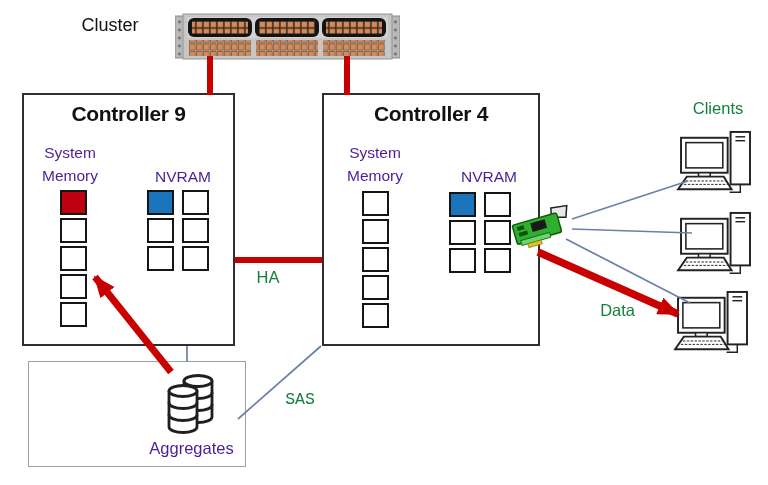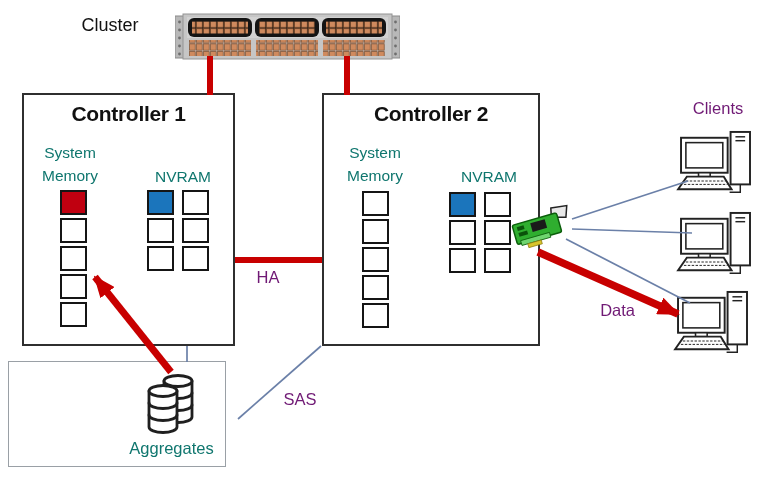--- a/index.html
+++ b/index.html
@@ -1,22 +1,22 @@
 <!DOCTYPE html>
 <html><head>
 <meta charset="utf-8">
 <style>
   html,body{margin:0;padding:0;background:#fff;font-family:"Liberation Sans",sans-serif;}
   .canvas{position:relative;width:768px;height:485px;background:#fff;overflow:hidden;}
   .box{position:absolute;background:#fff;border:2px solid #2f2f2f;box-sizing:border-box;z-index:2;}
   .box.light{border:1.5px solid #9aa0a6;}
   .ctrl-title{position:absolute;left:0;right:0;top:7px;text-align:center;font-size:21px;font-weight:bold;color:#111;letter-spacing:-0.3px;}
-  .lbl{position:absolute;color:#0f766e;font-size:15.5px;text-align:center;line-height:1.5;}
+  .lbl{position:absolute;color:#4c1d95;font-size:15.5px;text-align:center;line-height:1.5;}
   .lbl span{display:block;}
-  .link-label{position:absolute;font-size:16.5px;color:#701a75;z-index:6;text-align:center;}
+  .link-label{position:absolute;font-size:16.5px;color:#15803d;z-index:6;text-align:center;}
   .mem-col{position:absolute;display:flex;flex-direction:column;gap:3px;}
   .nvram-grid{position:absolute;display:grid;grid-template-columns:27px 27px;column-gap:8px;row-gap:3px;}
   .cell{width:27px;height:25px;background:#fff;border:2px solid #151515;box-sizing:border-box;}
   .cell.red{background:#c00010;}
   .cell.blue{background:#1b75bc;}
   .cell.empty{background:#fff;}
   .connectors{position:absolute;left:0;top:0;z-index:5;pointer-events:none;}
   .icon-layer{position:absolute;z-index:4;}
   .top-layer{position:absolute;z-index:7;}
 </style>
@@ -72,21 +72,21 @@
     <rect x="147" y="5" width="64" height="19" rx="6" fill="#141414"></rect>
     <rect x="17" y="8.5" width="56" height="12" fill="url(#ports)"></rect>
     <rect x="84" y="8.5" width="56" height="12" fill="url(#ports)"></rect>
     <rect x="151" y="8.5" width="56" height="12" fill="url(#ports)"></rect>
     <rect x="14" y="27" width="62" height="16" fill="url(#ports)"></rect>
     <rect x="81" y="27" width="62" height="16" fill="url(#ports)"></rect>
     <rect x="148" y="27" width="62" height="16" fill="url(#ports)"></rect>
   </svg>
 
   <div class="box" style="left:22px;top:93px;width:213px;height:253px;">
-    <div class="ctrl-title">Controller 1</div>
+    <div class="ctrl-title">Controller 9</div>
     <div class="lbl" style="left:0;top:46px;width:92px;">
       <span>System</span>
       <span>Memory</span>
     </div>
     <div class="lbl" style="left:114px;top:70px;width:90px;">NVRAM</div>
     <div class="mem-col" style="left:36px;top:95px;">
         <div class="cell red"></div>
         <div class="cell empty"></div>
         <div class="cell empty"></div>
         <div class="cell empty"></div>
@@ -96,21 +96,21 @@
         <div class="cell blue"></div>
         <div class="cell empty"></div>
         <div class="cell empty"></div>
         <div class="cell empty"></div>
         <div class="cell empty"></div>
         <div class="cell empty"></div>
       </div>
   </div>
 
   <div class="box" style="left:322px;top:93px;width:218px;height:253px;">
-    <div class="ctrl-title">Controller 2</div>
+    <div class="ctrl-title">Controller 4</div>
     <div class="lbl" style="left:5px;top:46px;width:92px;">
       <span>System</span>
       <span>Memory</span>
     </div>
     <div class="lbl" style="left:120px;top:70px;width:90px;">NVRAM</div>
     <div class="mem-col" style="left:38px;top:96px;">
         <div class="cell empty"></div>
         <div class="cell empty"></div>
         <div class="cell empty"></div>
         <div class="cell empty"></div>
@@ -121,37 +121,37 @@
         <div class="cell empty"></div>
         <div class="cell empty"></div>
         <div class="cell empty"></div>
         <div class="cell empty"></div>
         <div class="cell empty"></div>
       </div>
   </div>
 
   <div class="link-label" style="left:240px;top:268px;width:56px;">HA</div>
 
-  <div class="box light" style="left:8px;top:361px;width:218px;height:106px;padding-left:8px;">
+  <div class="box light" style="left:28px;top:361px;width:218px;height:106px;padding-left:8px;">
     <svg style="position:absolute;left:136px;top:9px;" width="52" height="66" viewBox="0 0 52 66">
       <g fill="#fff" stroke="#1f1f1f" stroke-width="2.8" stroke-linecap="round">
         <path d="M19 10 V46 A14 5.5 0 0 0 47 46 V10"></path>
         <ellipse cx="33" cy="10" rx="14" ry="5.5"></ellipse>
         <path d="M19 22 A14 5.5 0 0 0 47 22" fill="none"></path>
         <path d="M19 34 A14 5.5 0 0 0 47 34" fill="none"></path>
         <path d="M4 20 V56 A14 5.5 0 0 0 32 56 V20"></path>
         <ellipse cx="18" cy="20" rx="14" ry="5.5"></ellipse>
         <path d="M4 32 A14 5.5 0 0 0 32 32" fill="none"></path>
         <path d="M4 44 A14 5.5 0 0 0 32 44" fill="none"></path>
       </g>
     </svg>
     <div class="lbl" style="left:100px;top:74px;width:125px;font-size:16.5px;">Aggregates</div>
   </div>
 
-  <div class="link-label" style="left:278px;top:390px;width:44px;">SAS</div>
+  <div class="link-label" style="left:278px;top:390px;width:44px;font-family:Liberation Mono, monospace;">SAS</div>
 
   <div class="link-label" style="left:585px;top:301px;width:50px;text-align:right;">Data</div>
 
   <div class="link-label" style="left:678px;top:99px;width:80px;">Clients</div>
 
   <svg class="top-layer" style="left:508px;top:203px;" width="70" height="50" viewBox="0 0 70 50">
     <g transform="rotate(-16 35 25)">
       <polygon points="48,8 64,10 60,21 46,17" fill="#e8e8e8" stroke="#222" stroke-width="1.5"></polygon>
       <rect x="6" y="14" width="46" height="20" rx="2" fill="#2fae2f" stroke="#0b5e0b" stroke-width="1.5"></rect>
       <rect x="10" y="31" width="30" height="5" fill="#6fd46f" stroke="#0b5e0b" stroke-width="0.8"></rect>

